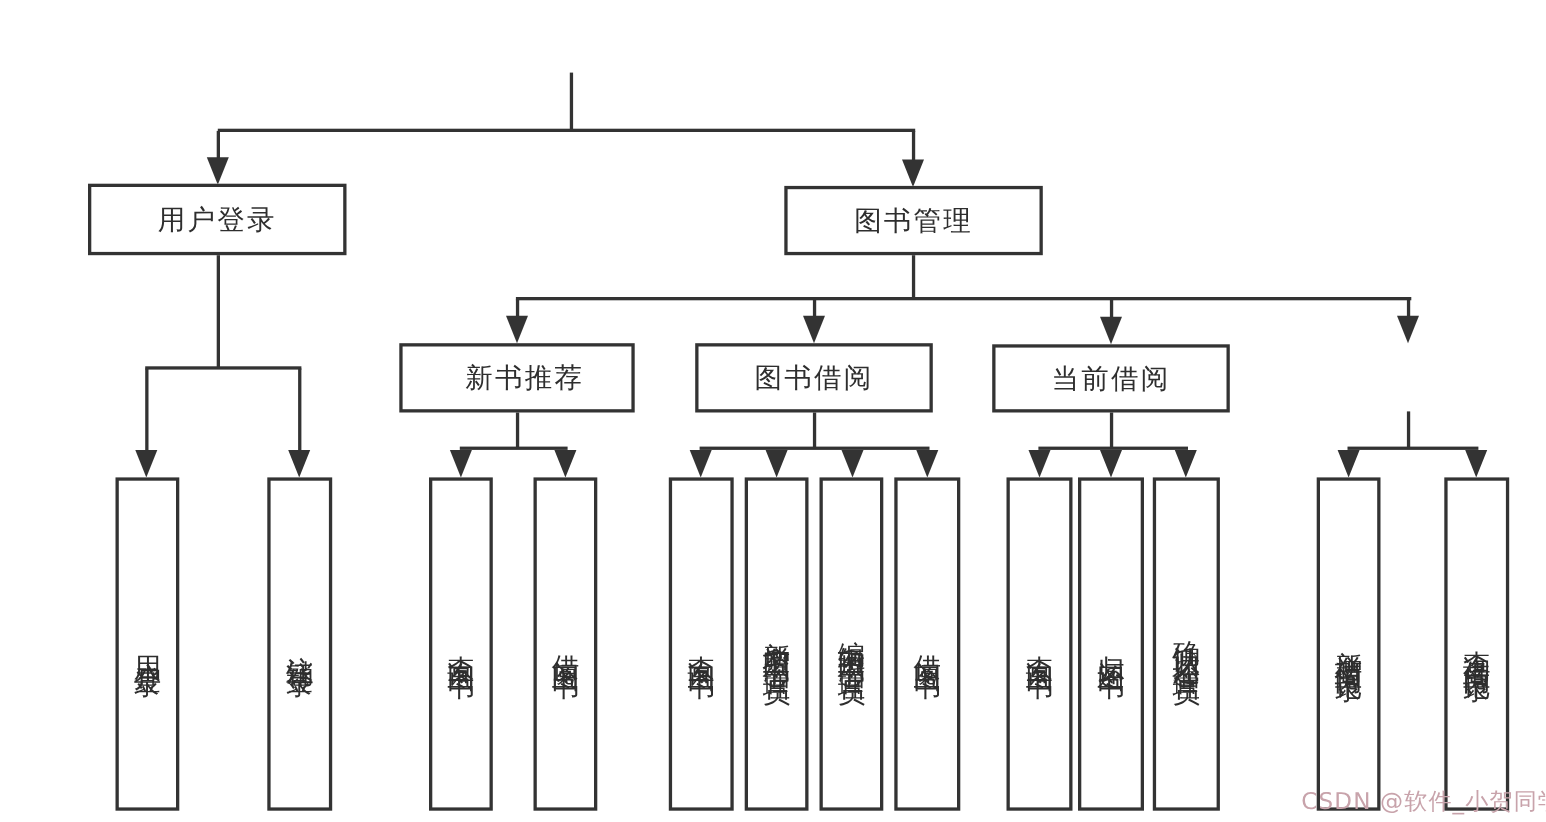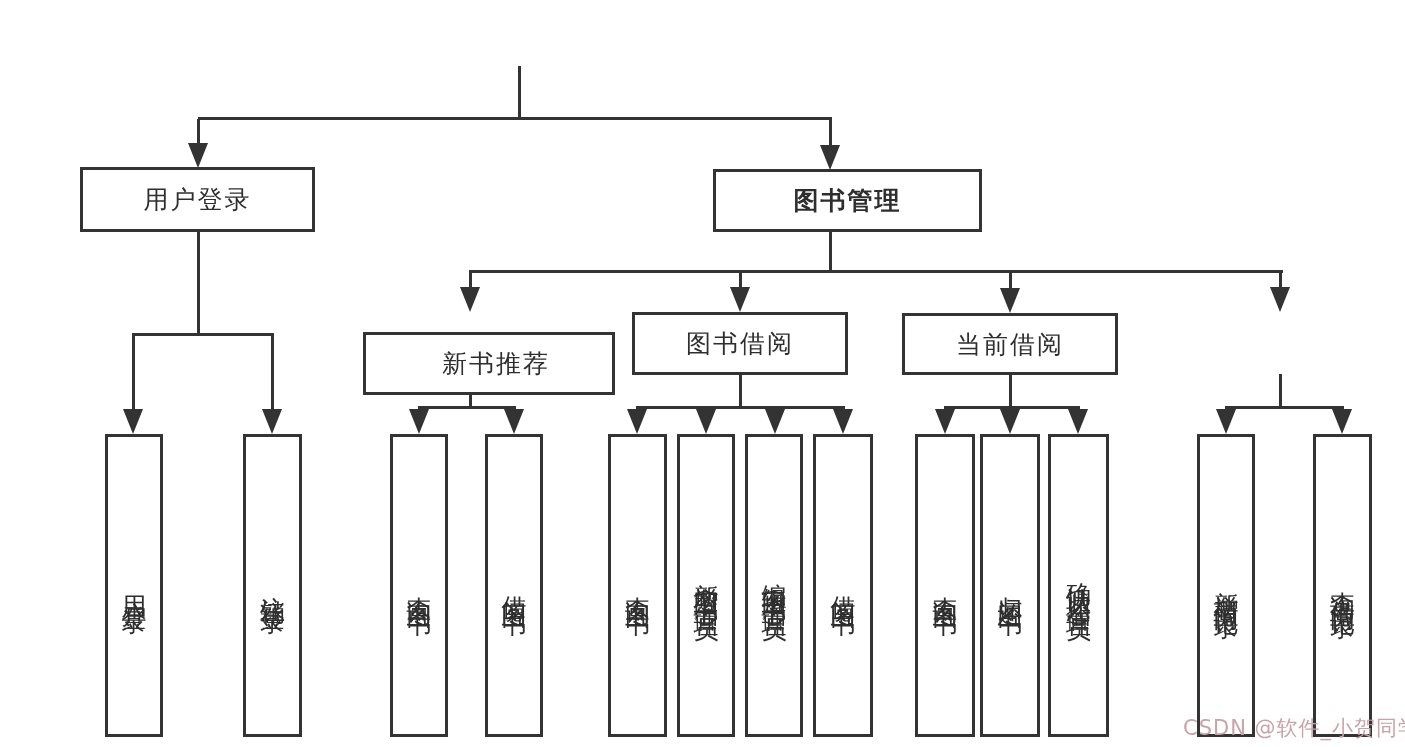--- a/index.html
+++ b/index.html
@@ -80,25 +80,25 @@
   <div class="arrow" style="left:935px;top:409px;"></div>
   <div class="arrow" style="left:1000px;top:409px;"></div>
   <div class="arrow" style="left:1068px;top:409px;"></div>
   <div class="arrow" style="left:1216px;top:409px;"></div>
   <div class="arrow" style="left:1332px;top:409px;"></div>
 
 
   <div class="hbox" style="left:80px;top:167px;width:235px;height:65px;">
     <span>用户登录</span>
   </div>
-  <div class="hbox" style="left:713px;top:169px;width:269px;height:63px;font-weight:bold;">
+  <div class="hbox" style="left:713px;top:169px;width:235px;height:63px;">
     <span>图书管理</span>
   </div>
 
-  <div class="hbox" style="left:363px;top:332px;width:252px;height:63px;padding-left:14px;">
+  <div class="hbox" style="left:363px;top:312px;width:214px;height:63px;padding-left:14px;">
     <span>新书推荐</span>
   </div>
   <div class="hbox" style="left:632px;top:312px;width:216px;height:63px;">
     <span>图书借阅</span>
   </div>
   <div class="hbox" style="left:902px;top:313px;width:216px;height:62px;align-items:center;">
     <span>当前借阅</span>
   </div>
 
   <div class="vbox" style="left:105px;top:434px;width:58px;height:303px;">

